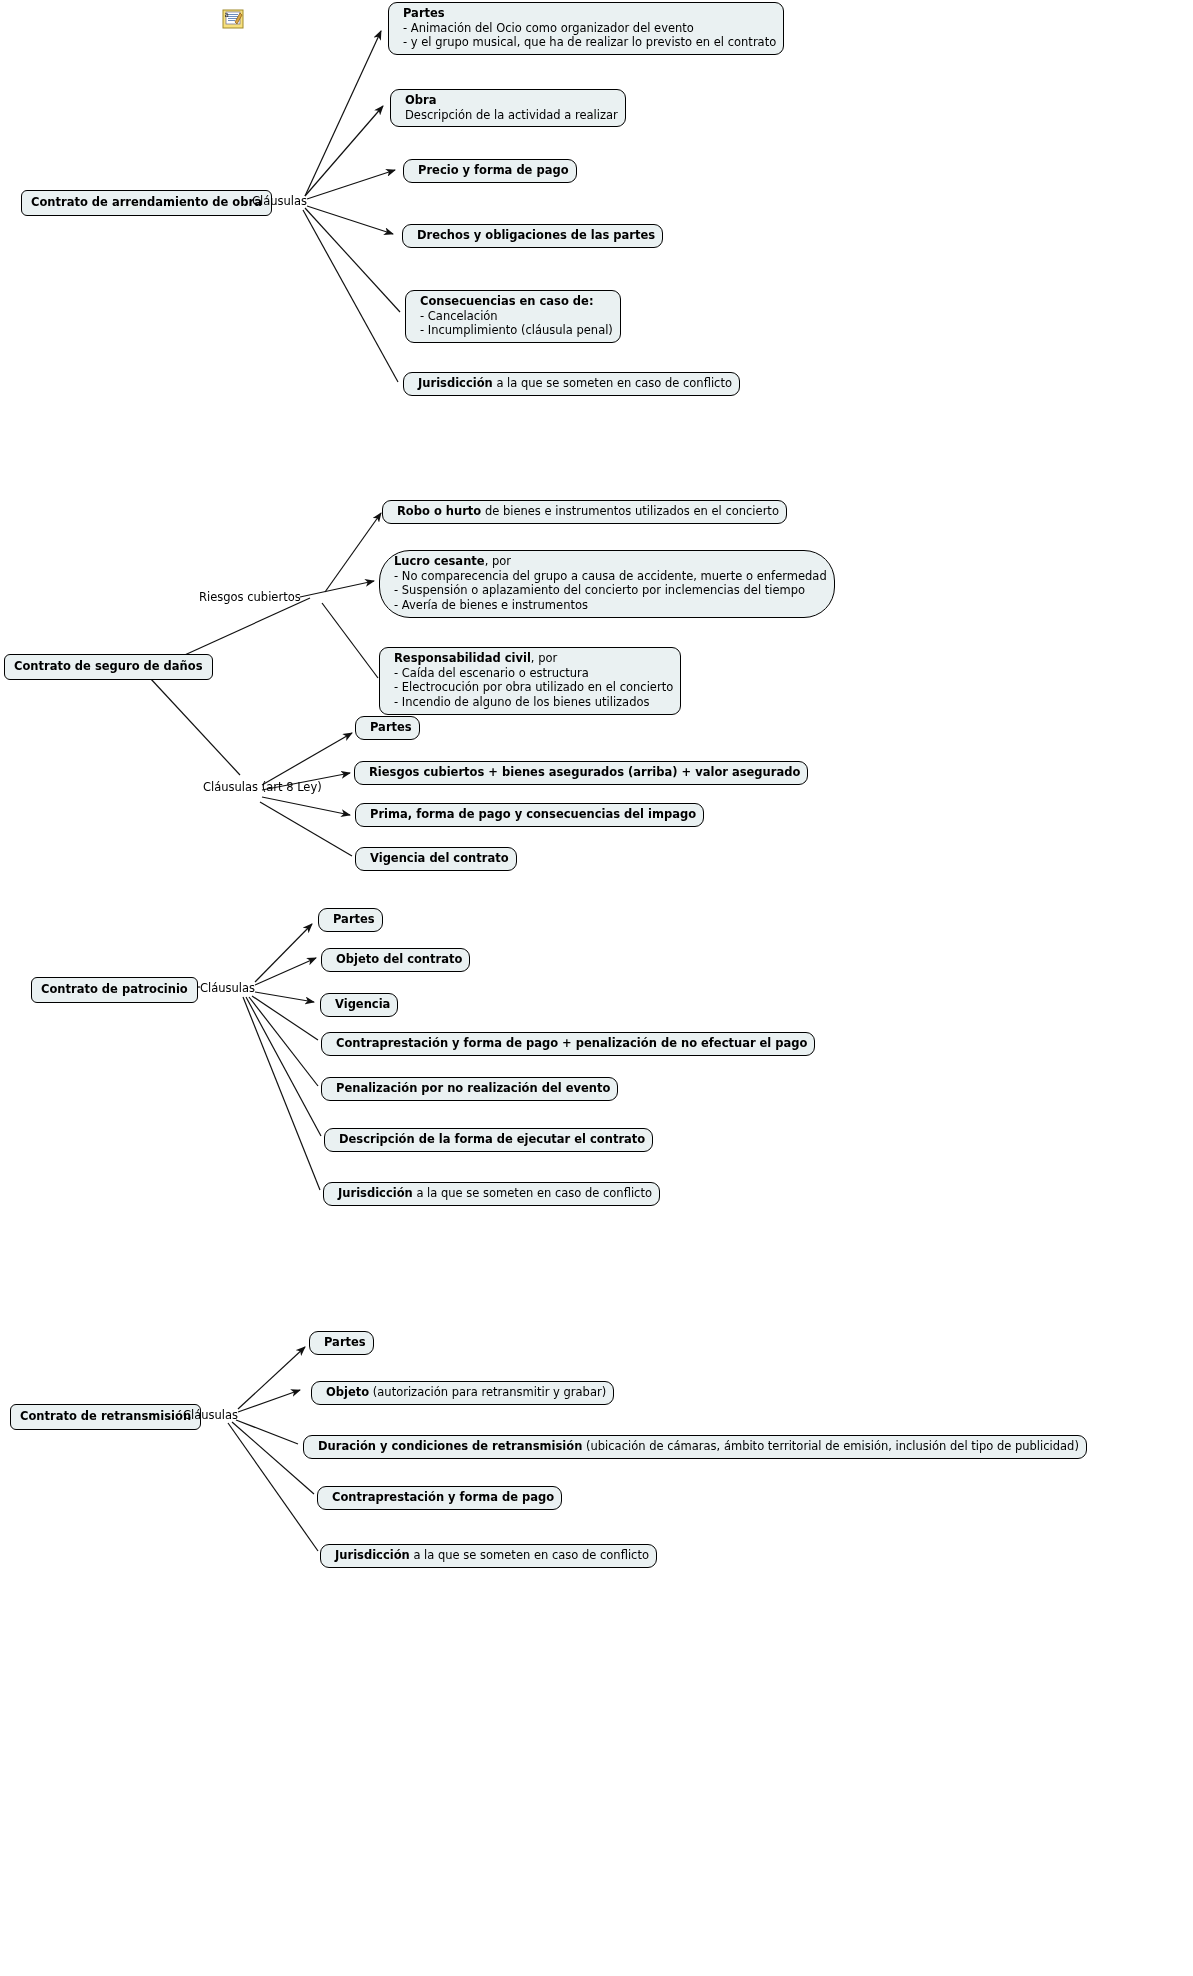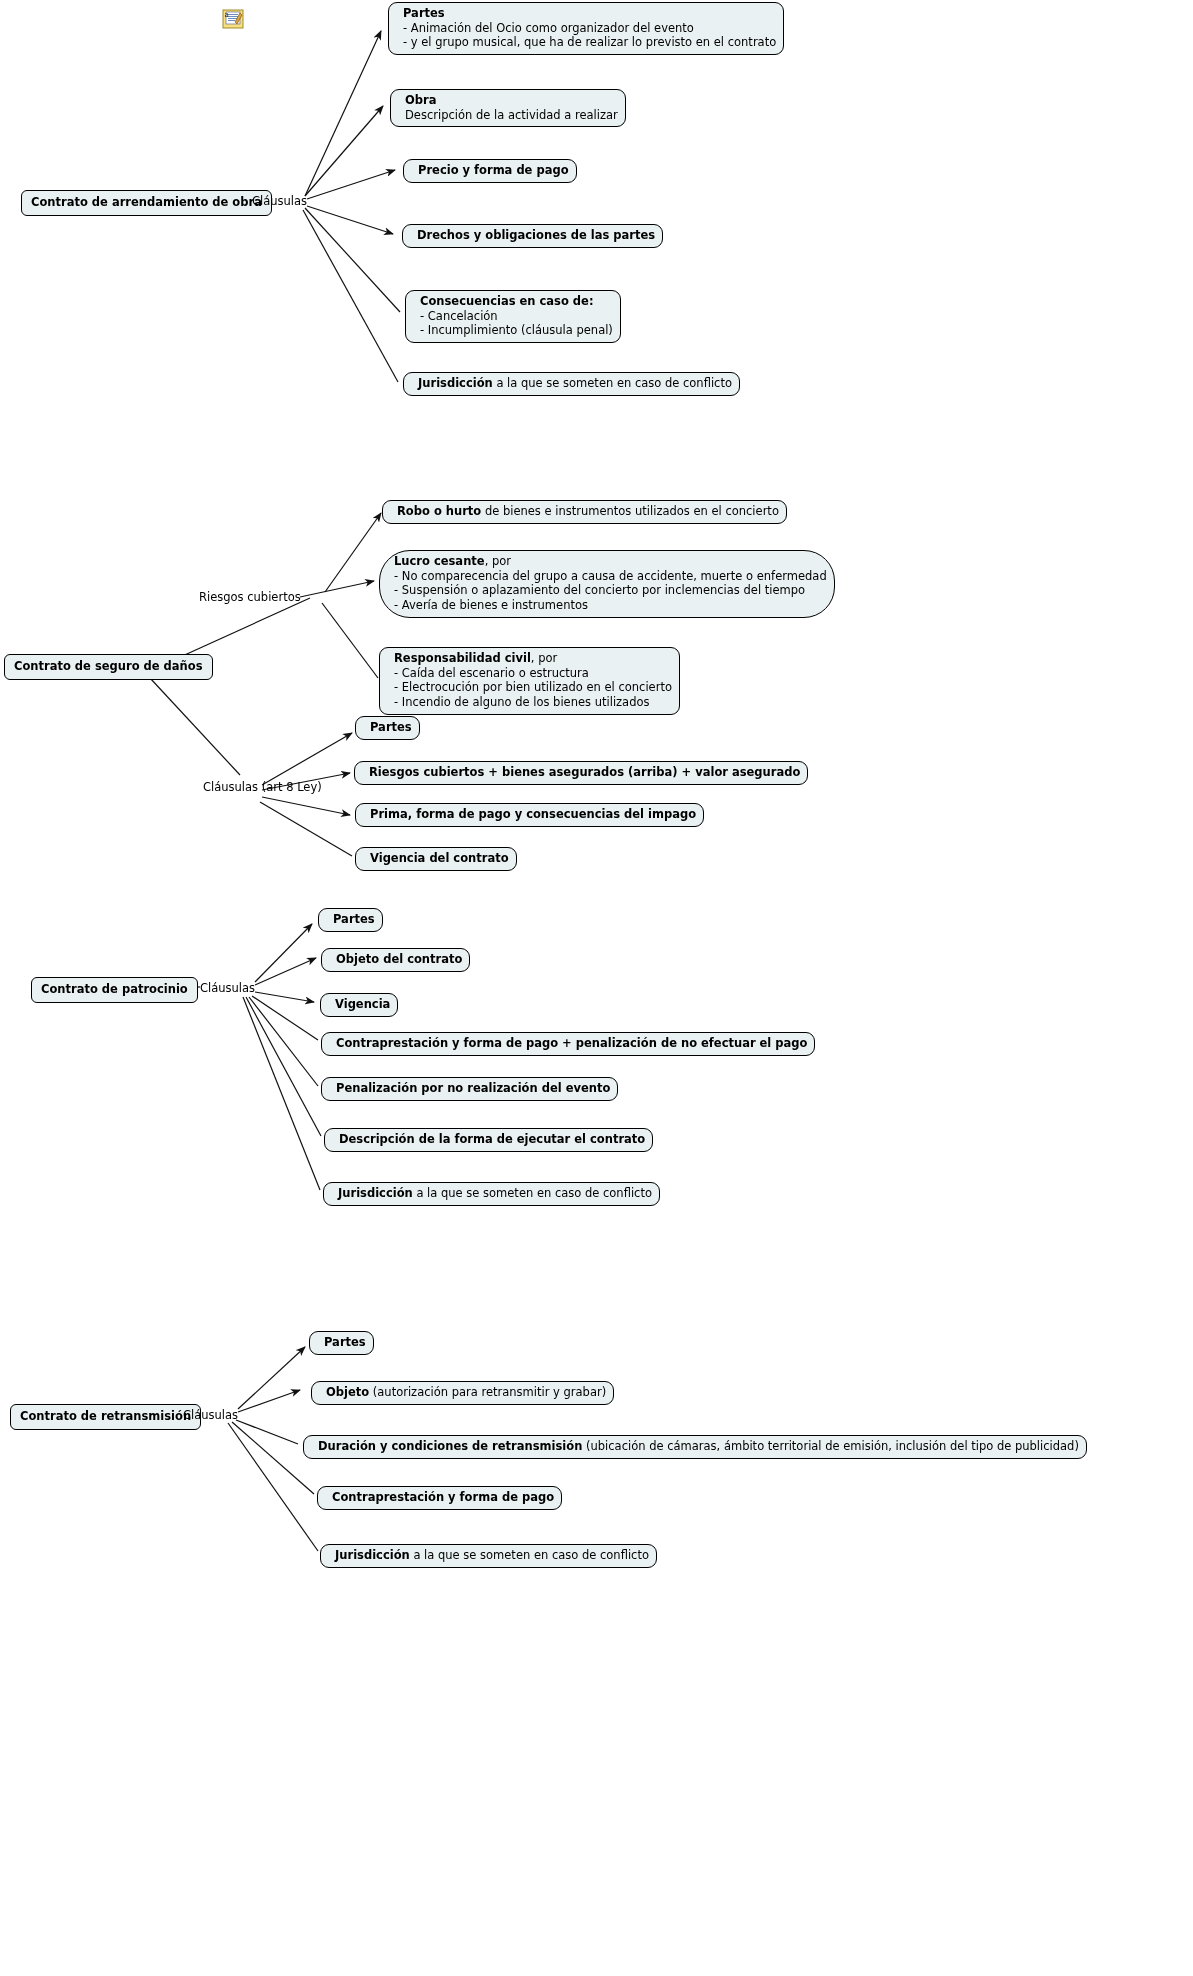--- a/index.html
+++ b/index.html
@@ -182,21 +182,21 @@
   <div class="node" style="left:379px; top:550px;border-radius:31px;">
     <span class="ttl">Lucro cesante</span><span class="sub">, por</span>
     <span class="line">- No comparecencia del grupo a causa de accidente, muerte o enfermedad</span>
     <span class="line">- Suspensión o aplazamiento del concierto por inclemencias del tiempo</span>
     <span class="line">- Avería de bienes e instrumentos</span>
   </div>
 
   <div class="node" style="left:379px; top:647px;">
     <span class="ttl">Responsabilidad civil</span><span class="sub">, por</span>
     <span class="line">- Caída del escenario o estructura</span>
-    <span class="line">- Electrocución por bien utilizado en el concierto</span>
+    <span class="line">- Electrocución por obra utilizado en el concierto</span>
     <span class="line">- Incendio de alguno de los bienes utilizados</span>
   </div>
 
   <div class="node" style="left:355px; top:716px;">
     <span class="ttl">Partes</span>
   </div>
   <div class="node" style="left:354px; top:761px;">
     <span class="ttl">Riesgos cubiertos + bienes asegurados (arriba) + valor asegurado</span>
   </div>
   <div class="node" style="left:355px; top:803px;">

